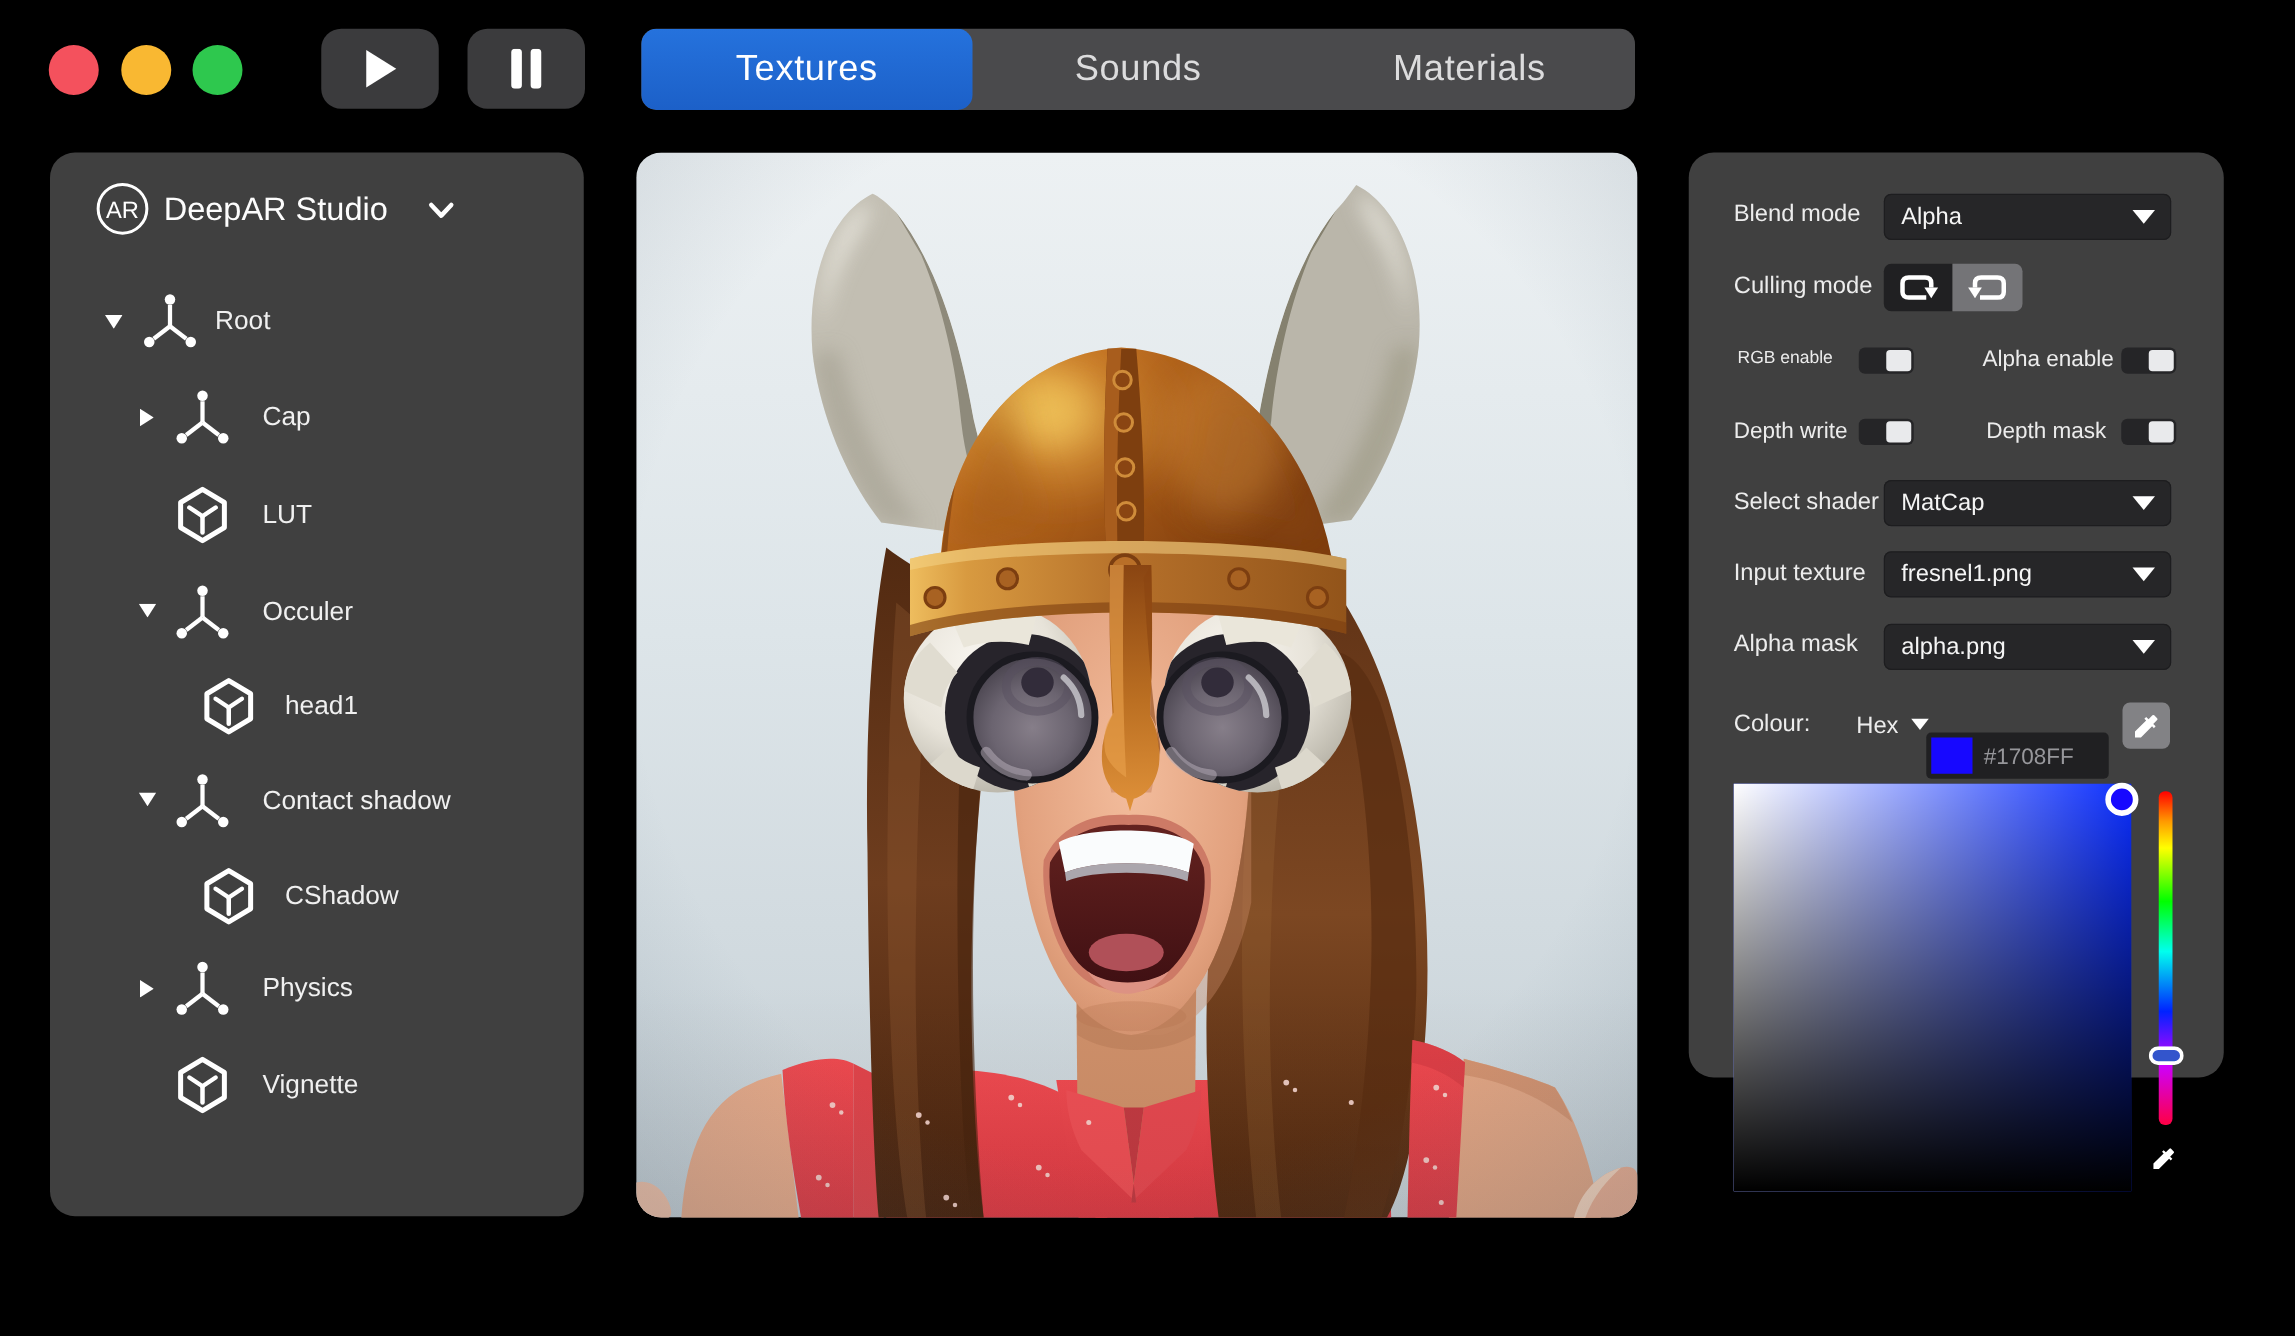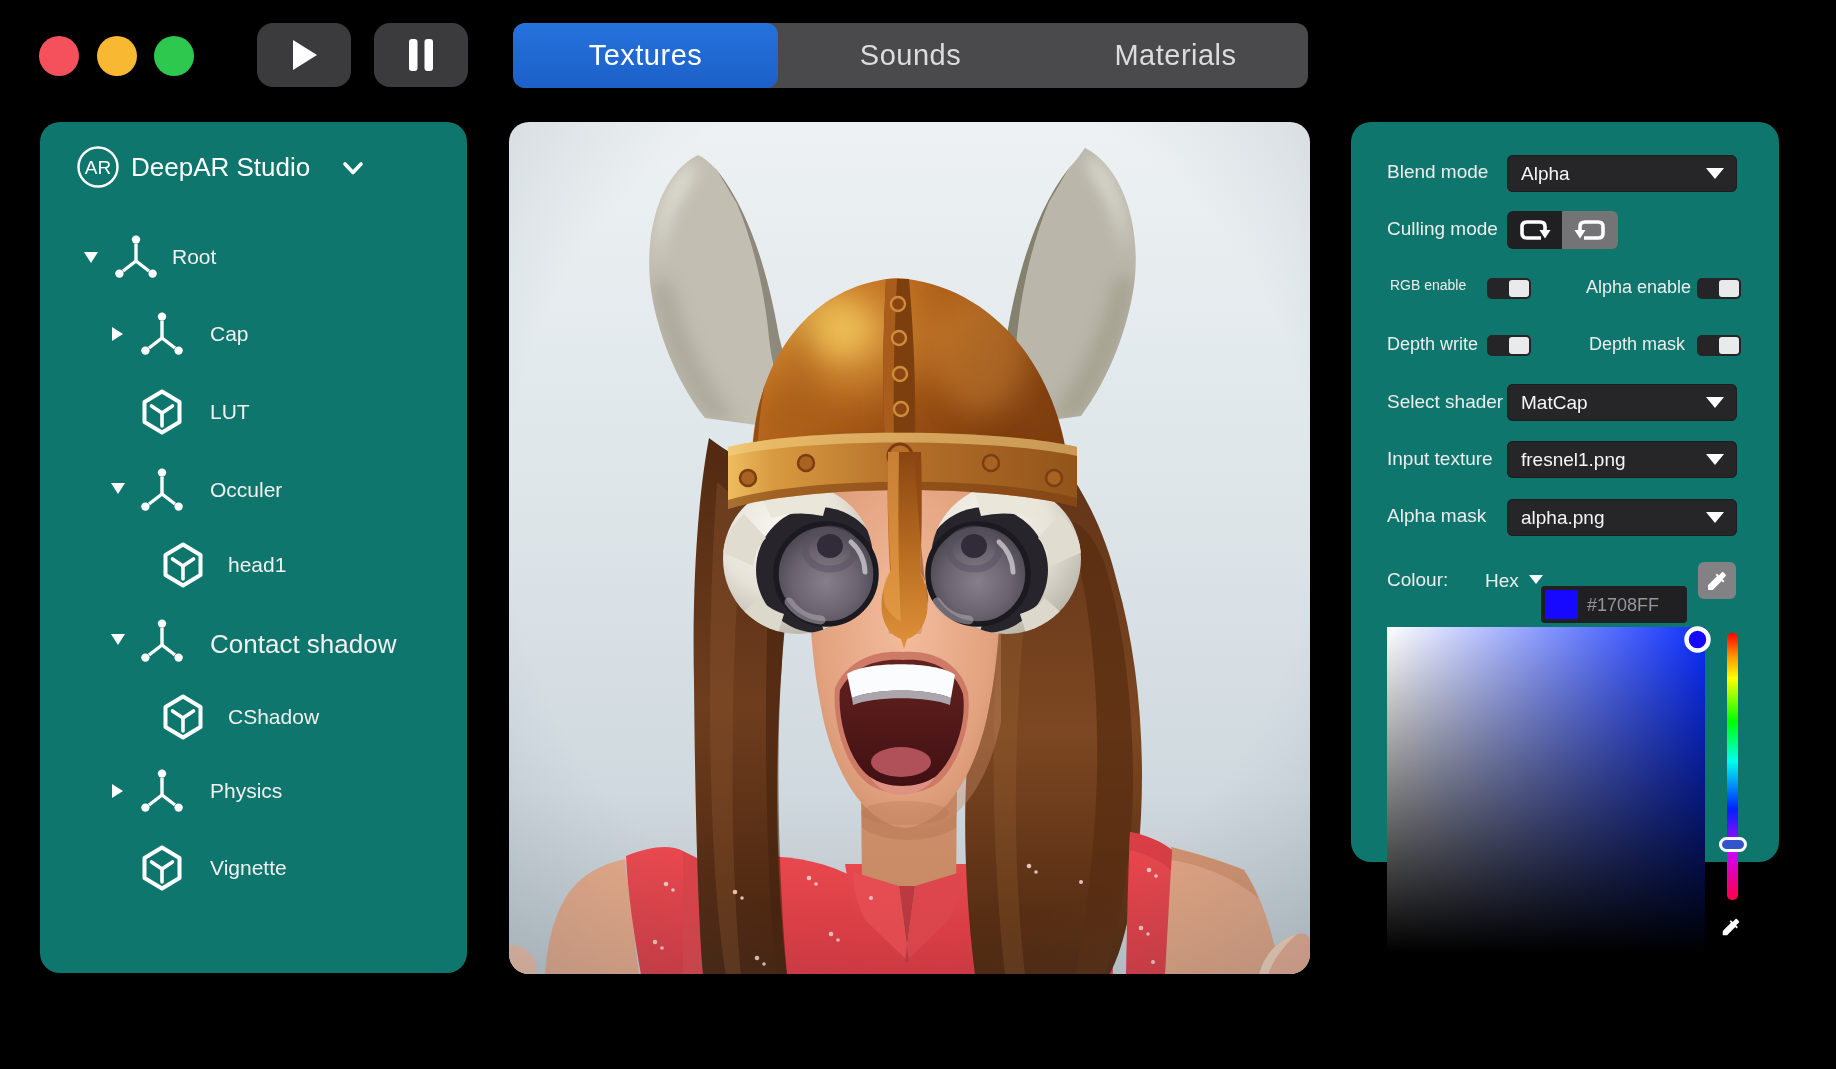--- a/index.html
+++ b/index.html
@@ -4,21 +4,21 @@
 <style>
 *{margin:0;padding:0;box-sizing:border-box}
 html,body{width:1836px;height:1069px;background:#000;overflow:hidden}
 body{font-family:"Liberation Sans",sans-serif;position:relative;color:#f0f0f0}
 .abs{position:absolute}
 .dot{position:absolute;width:40px;height:40px;border-radius:50%;top:36px}
 .topbtn{position:absolute;top:23px;width:94px;height:64px;background:#3b3b3d;border-radius:16px;display:flex;align-items:center;justify-content:center}
 .tabbar{position:absolute;left:513px;top:23px;width:795px;height:65px;background:#4a4a4c;border-radius:12px;display:flex;overflow:hidden}
 .tab{flex:1;display:flex;align-items:center;justify-content:center;font-size:29px;color:#dcdcdd;letter-spacing:0.5px}
 .tab.active{background:linear-gradient(180deg,#2572dd,#1c60c8);border-radius:12px;color:#fff}
-.panel{position:absolute;background:#0f766e;border-radius:20px}
+.panel{position:absolute;background:#404040;border-radius:20px}
 .lbl{white-space:nowrap}
 
 .rlabel{position:absolute;font-size:19px;color:#ececec;white-space:nowrap}
 .dd{position:absolute;width:230px;height:37px;background:#262628;border-radius:6px;box-shadow:inset 0 0 0 1px #1d1d1f;display:flex;align-items:center;font-size:19px;color:#f5f5f5;padding-left:14px}
 .dd .caret{position:absolute;right:13px;top:13px;width:0;height:0;border-left:9px solid transparent;border-right:9px solid transparent;border-top:11px solid #fff}
 .toggle{position:absolute;width:44px;height:21px;background:#252527;border-radius:5px}
 .toggle .knob{position:absolute;right:2px;top:2px;width:20px;height:17px;background:#e9eaec;border-radius:3px}
 </style>
 </head>
 <body>
@@ -115,21 +115,21 @@
       <path d="M0 0 L14 0 L7 11 Z" fill="#fff"></path>
     </svg>
   <svg class="abs" style="left:100px;top:497px" width="44" height="44" viewBox="0 0 44 44">
       <circle cx="22" cy="4.6" r="4.2" fill="#fff"></circle>
       <line x1="22" y1="9" x2="22" y2="26" stroke="#fff" stroke-width="3.4"></line>
       <line x1="22" y1="26" x2="9" y2="36" stroke="#fff" stroke-width="3.4"></line>
       <line x1="22" y1="26" x2="35" y2="36" stroke="#fff" stroke-width="3.4"></line>
       <circle cx="5.4" cy="38.6" r="4.2" fill="#fff"></circle>
       <circle cx="38.6" cy="38.6" r="4.2" fill="#fff"></circle>
     </svg>
-  <div class="abs lbl" style="left:170px;top:507px;font-size:26px">Contact shadow</div>
+  <div class="abs lbl" style="left:170px;top:507px;font-size:21px">Contact shadow</div>
 
   <svg class="abs" style="left:122px;top:572px" width="42" height="46" viewBox="0 0 42 46">
       <path d="M21 2.5 L38.5 13 L38.5 33 L21 43.5 L3.5 33 L3.5 13 Z" fill="none" stroke="#fff" stroke-width="4" stroke-linejoin="round"></path>
       <path d="M21 24 L10.5 17" stroke="#fff" stroke-width="3.6" stroke-linecap="round"></path>
       <path d="M21 24 L31.5 17" stroke="#fff" stroke-width="3.6" stroke-linecap="round"></path>
       <path d="M21 24 L21 37" stroke="#fff" stroke-width="3.6" stroke-linecap="round"></path>
     </svg>
   <div class="abs lbl" style="left:188px;top:583px;font-size:21px">CShadow</div>
 
   <svg class="abs" style="left:72px;top:662px" width="11" height="14" viewBox="0 0 11 14">

